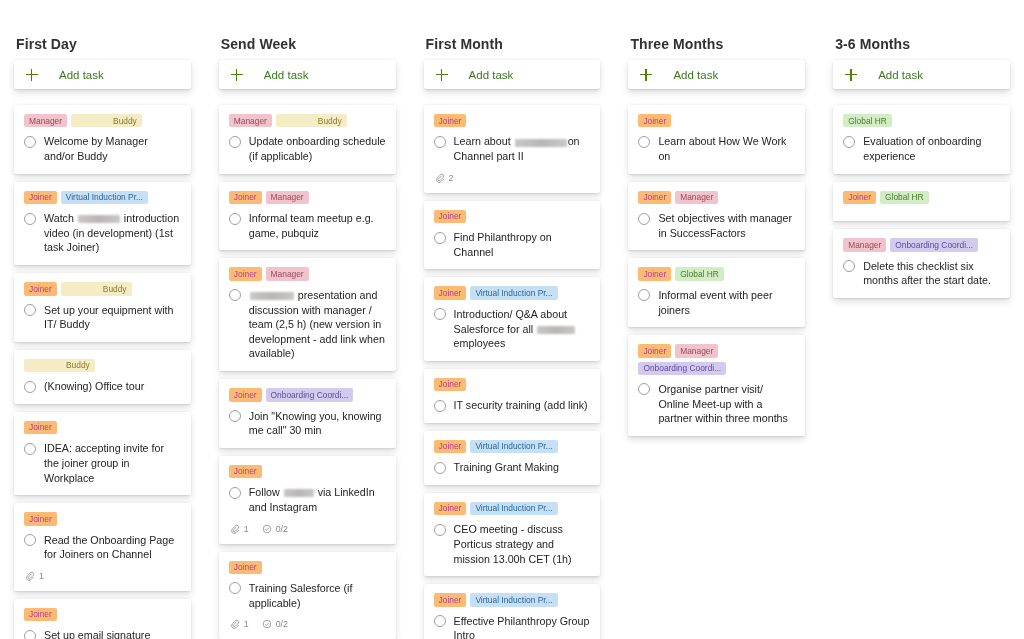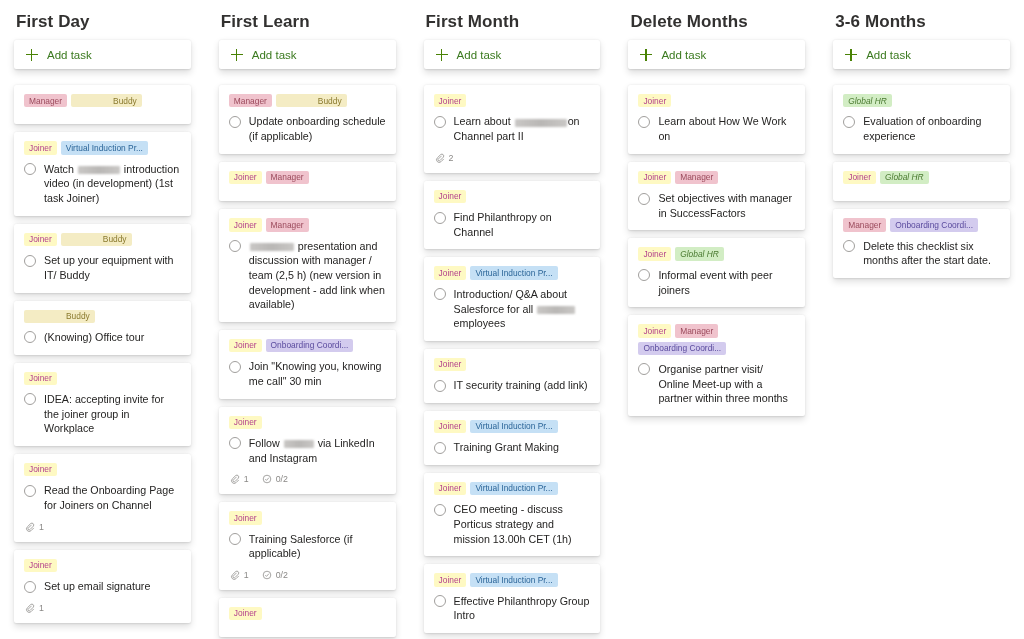--- a/index.html
+++ b/index.html
@@ -17,36 +17,37 @@
   }
   .column {
     width: 204.8px;
     height: 639px;
     padding: 0 14px 0 14px;
     display: flex;
     flex-direction: column;
     overflow: hidden;
   }
   .col-header {
-    font-size: 17px;
+    font-size: 14px;
     font-weight: bold;
     color: #323130;
     padding: 12px 2px 8px 2px;
     letter-spacing: 0.1px;
     white-space: nowrap;
     overflow: hidden;
+    margin-top: 24px;
   }
   .add-task {
     background: #ffffff;
     border-radius: 2px;
     box-shadow: 0 0.6px 1.8px rgba(0,0,0,0.11), 0 3.2px 7.2px rgba(0,0,0,0.13);
     height: 29px;
     display: flex;
     align-items: center;
-    gap: 9px;
+    gap: 21px;
     padding: 0 12px;
     margin-bottom: 16px;
     flex: none;
   }
   .plus-icon {
     width: 12px; height: 12px;
     position: relative;
     flex: none;
   }
   .plus-icon::before, .plus-icon::after {
@@ -71,25 +72,25 @@
   .label {
     font-size: 8.4px;
     border-radius: 2px;
     padding: 2.5px 5px 2.5px 5px;
     line-height: 1;
     white-space: nowrap;
     max-width: 100px;
     overflow: hidden;
     text-overflow: ellipsis;
   }
-  .lb-joiner    { background:#fef9c3; color:#b4428c; }
+  .lb-joiner    { background:#fdba74; color:#b4428c; }
   .lb-manager   { background:#f0c3cd; color:#9b4a5c; }
   .lb-buddy     { background:#f4ecc4; color:#8a7a2e;padding-left:42px; }
   .lb-virtual   { background:#c5e0f5; color:#2b6598; }
-  .lb-globalhr  { background:#d2edc4; color:#4a7a31;font-style:italic; }
+  .lb-globalhr  { background:#d2edc4; color:#4a7a31; }
   .lb-onboard   { background:#d3cbee; color:#5b4b9e; }
   .task-row { display: flex; align-items: flex-start; gap: 8px; }
   .checkbox {
     width: 12px; height: 12px;
     border: 1.1px solid #a19f9d;
     border-radius: 50%;
     flex: none;
     margin-top: 1.5px;
     background: #fff;
   }
@@ -121,20 +122,24 @@
       <div class="add-task">
         <span class="plus-icon"></span>
         <span class="add-task-label">Add task</span>
       </div>
       <div class="cards">
         <div class="card">
           <div class="labels">
             <span class="label lb-manager">Manager</span>
             <span class="label lb-buddy">Buddy</span>
           </div>
+          <div class="task-row">
+            <span class="checkbox"></span>
+            <div class="task-text"><span>Welcome by Manager and/or Buddy</span></div>
+          </div>
         </div>
         <div class="card">
           <div class="labels">
             <span class="label lb-joiner">Joiner</span>
             <span class="label lb-virtual">Virtual Induction Pr...</span>
           </div>
           <div class="task-row">
             <span class="checkbox"></span>
             <div class="task-text"><span>Watch </span><span class="redact" style="width: 42px;"></span><span> introduction video (in development) (1st task Joiner)</span></div>
           </div>
@@ -201,40 +206,44 @@
                   <path d="M10.5 4.5 5.7 9.3a1.8 1.8 0 1 0 2.5 2.5l5.2-5.2a3 3 0 0 0-4.2-4.2L3.7 7.8a4.2 4.2 0 0 0 6 6L14 9.5"></path>
                 </svg>
               </span>
               <span class="meta-text">1</span>
             </div>
           </div>
         </div>
       </div>
     </div>
     <div class="column">
-      <div class="col-header">First Learn</div>
+      <div class="col-header">Send Week</div>
       <div class="add-task">
         <span class="plus-icon"></span>
         <span class="add-task-label">Add task</span>
       </div>
       <div class="cards">
         <div class="card">
           <div class="labels">
             <span class="label lb-manager">Manager</span>
             <span class="label lb-buddy">Buddy</span>
           </div>
           <div class="task-row">
             <span class="checkbox"></span>
             <div class="task-text"><span>Update onboarding schedule (if applicable)</span></div>
           </div>
         </div>
         <div class="card">
           <div class="labels">
             <span class="label lb-joiner">Joiner</span>
             <span class="label lb-manager">Manager</span>
+          </div>
+          <div class="task-row">
+            <span class="checkbox"></span>
+            <div class="task-text"><span>Informal team meetup e.g. game, pubquiz</span></div>
           </div>
         </div>
         <div class="card">
           <div class="labels">
             <span class="label lb-joiner">Joiner</span>
             <span class="label lb-manager">Manager</span>
           </div>
           <div class="task-row">
             <span class="checkbox"></span>
             <div class="task-text"><span class="redact" style="width: 44px;"></span><span> presentation and discussion with manager / team (2,5 h) (new version in development - add link when available)</span></div>
@@ -394,21 +403,21 @@
           </div>
           <div class="task-row">
             <span class="checkbox"></span>
             <div class="task-text"><span>Effective Philanthropy Group Intro</span></div>
           </div>
         </div>
         <div class="card"></div>
       </div>
     </div>
     <div class="column">
-      <div class="col-header">Delete Months</div>
+      <div class="col-header">Three Months</div>
       <div class="add-task">
         <span class="plus-icon"></span>
         <span class="add-task-label">Add task</span>
       </div>
       <div class="cards">
         <div class="card">
           <div class="labels">
             <span class="label lb-joiner">Joiner</span>
           </div>
           <div class="task-row">

